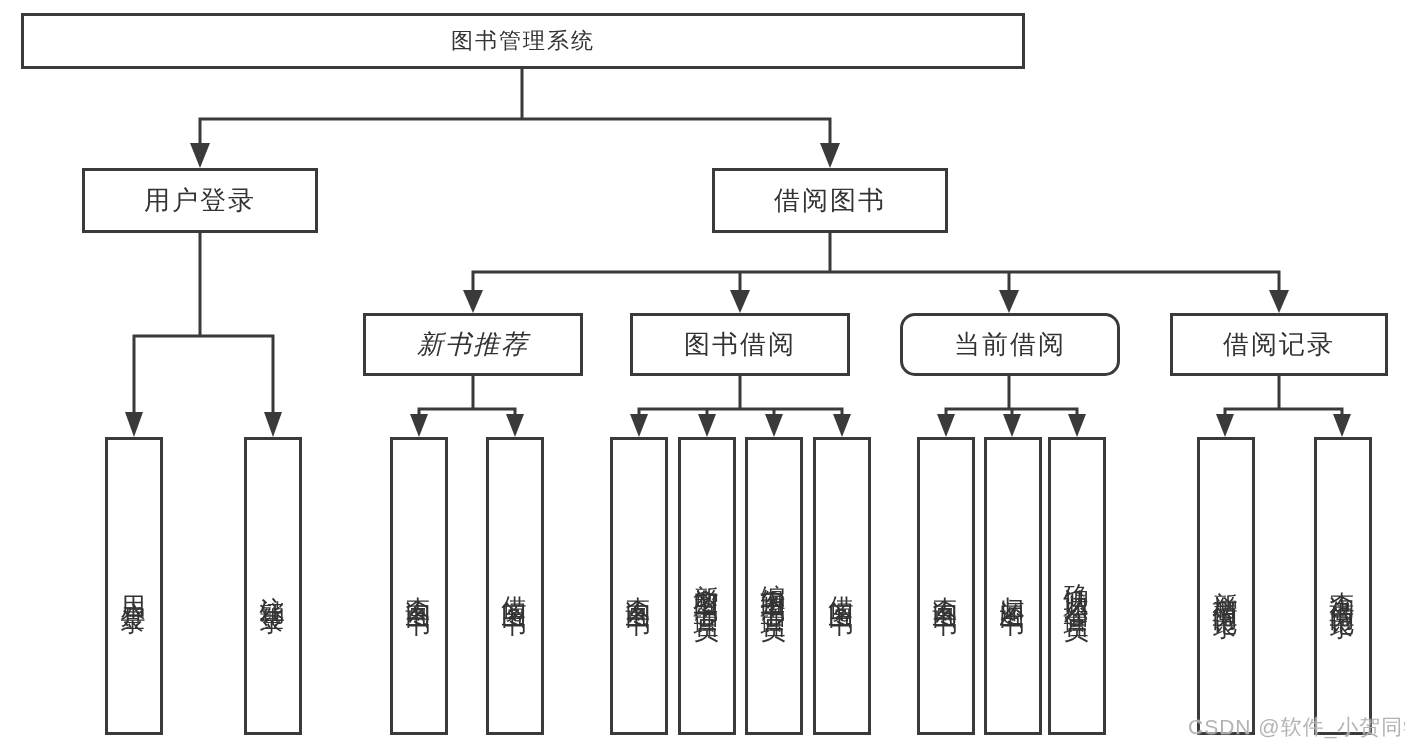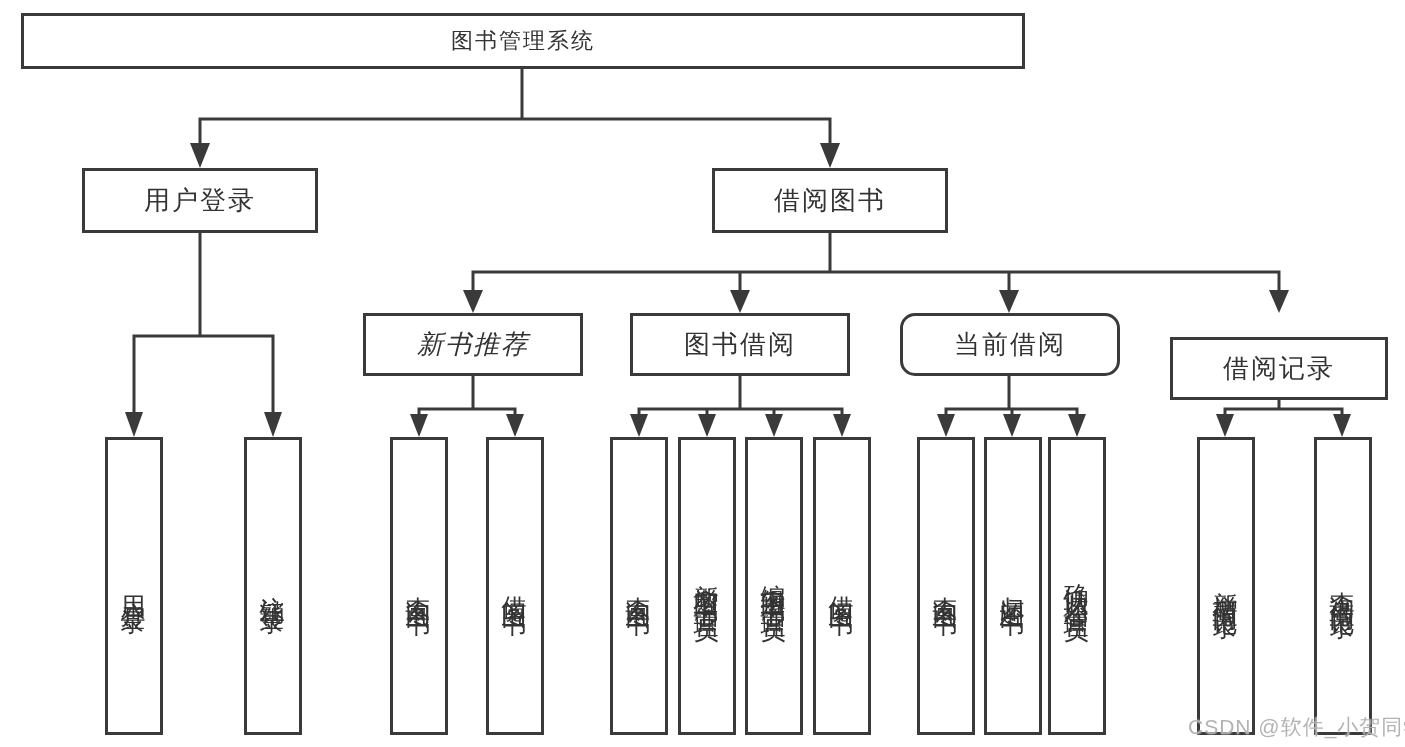--- a/index.html
+++ b/index.html
@@ -23,21 +23,21 @@
     color: #333333;
   }
   .root-box { left: 21px; top: 13px; width: 1004px; height: 56px; font-size: 22px; letter-spacing: 2px; }
   .l2 { top: 168px; width: 236px; height: 65px; font-size: 26px; letter-spacing: 2px; }
   #n-login { left: 82px; }
   #n-mgmt  { left: 712px; }
   .l3 { top: 313px; width: 220px; height: 63px; font-size: 26px; letter-spacing: 2px; }
   #n-newbook { left: 363px; font-style: italic; }
   #n-borrow  { left: 630px; }
   #n-current { left: 900px; border-radius: 15px; }
-  #n-records { left: 1170px; width: 218px; margin-top: 24px; }
+  #n-records { left: 1170px; width: 218px; }
   .leaf { top: 437px; width: 58px; height: 298px; }
   .leaf .v {
     writing-mode: vertical-lr;
     text-orientation: mixed;
     font-size: 25px;
     letter-spacing: 5px;
     color: #333333;
     white-space: nowrap;
   }
   #f1  { left: 105px; }

